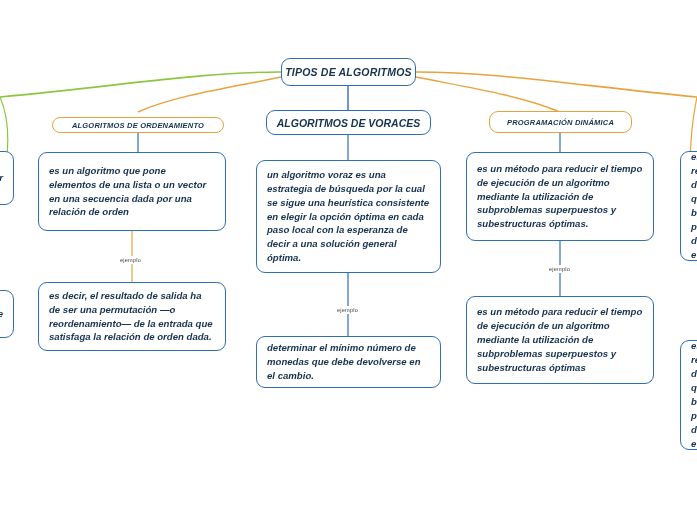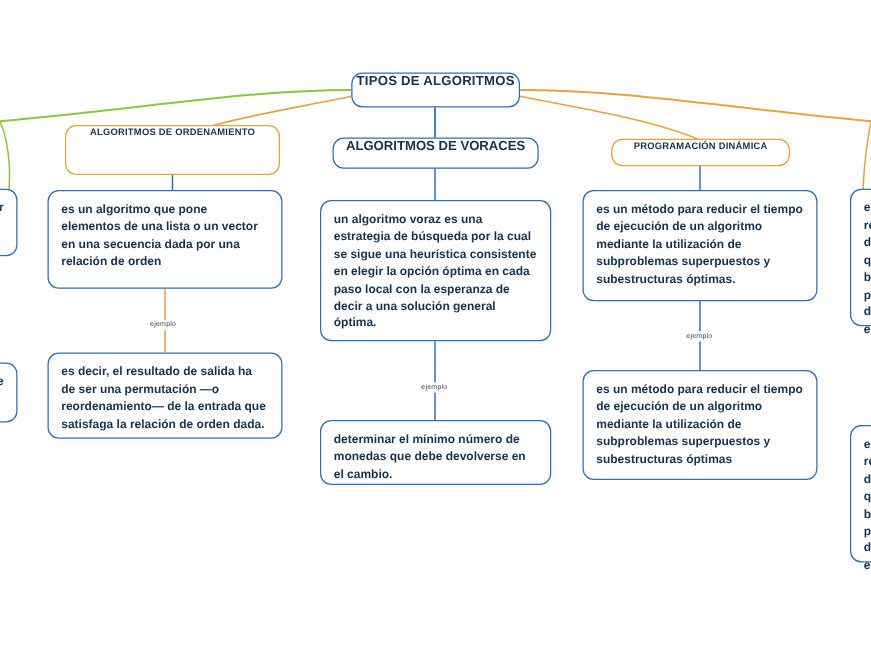--- a/index.html
+++ b/index.html
@@ -23,22 +23,24 @@
     top: 0;
     width: 697px;
     height: 520px;
   }
   .node {
     position: absolute;
     box-sizing: border-box;
     border-radius: 9px;
     background: #ffffff;
     display: flex;
+    align-items: center;
     justify-content: center;
     text-align: center;
+    font-style: italic;
   }
   .node-root {
     border: 1.6px solid #2f6fb5;
     color: #16324f;
     font-size: 10.5px;
     font-weight: bold;
     letter-spacing: 0.2px;
   }
   .node-branch-blue {
     border: 1.5px solid #2f6fb5;
@@ -108,21 +110,21 @@
 
     <path d="M0 97 C 10 120, 8 150, 6 165" fill="none" stroke="#8cc63f" stroke-width="1.2"></path>
 
     <path d="M697 97 C 690 130, 690 160, 690 180" fill="none" stroke="#e8a33d" stroke-width="1.2"></path>
   </svg>
 
   <div class="node node-root" style="left:281px; top:58px; width:135px; height:28px;">
     <span>TIPOS DE ALGORITMOS</span>
   </div>
 
-  <div class="node node-branch-orange" style="left:52px; top:100px; width:172px; height:40px;">
+  <div class="node node-branch-orange" style="left:52px; top:117px; width:172px; height:16px;">
     <span>ALGORITMOS DE ORDENAMIENTO</span>
   </div>
 
   <div class="node node-branch-orange" style="left:489px; top:111px; width:143px; height:22px;">
     <span>PROGRAMACIÓN DINÁMICA</span>
   </div>
 
   <div class="node node-branch-blue" style="left:266px; top:110px; width:165px; height:25px;">
     <span>ALGORITMOS DE VORACES</span>
   </div>

